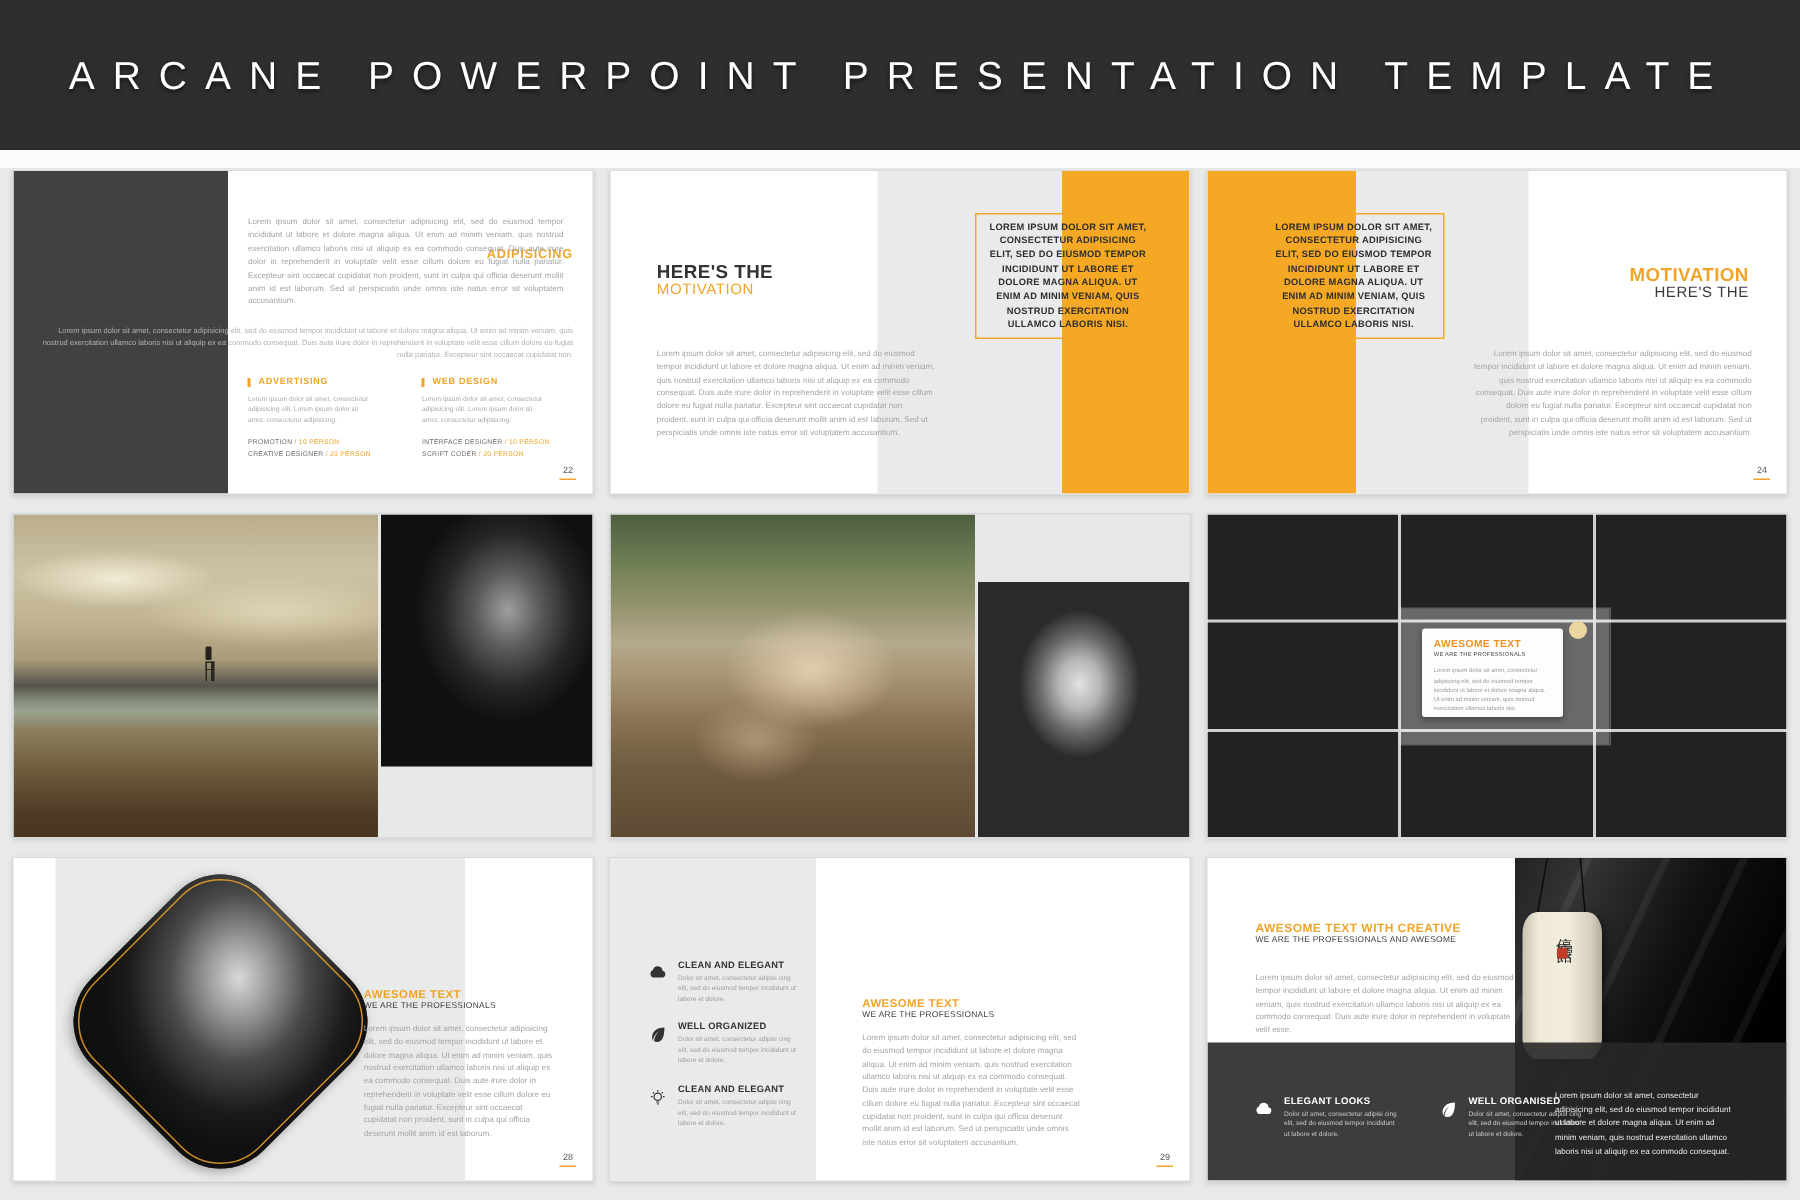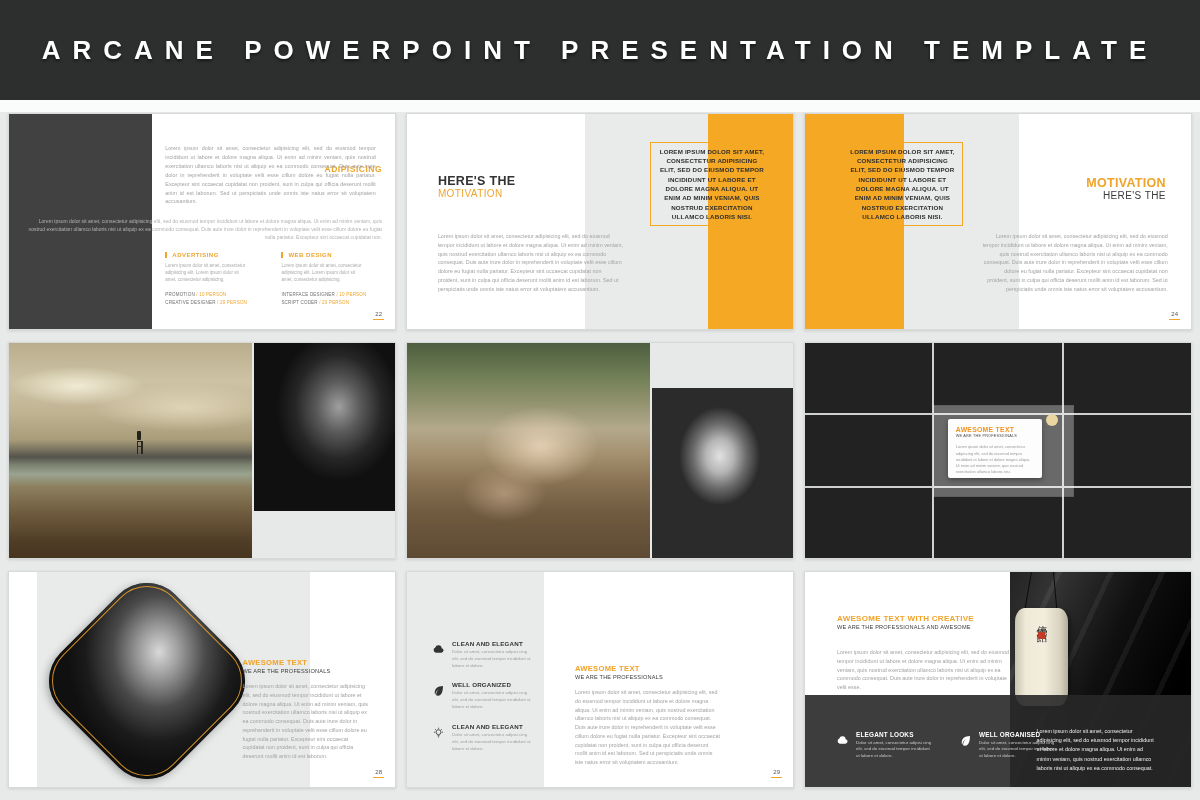--- a/index.html
+++ b/index.html
@@ -1,19 +1,19 @@
 <!DOCTYPE html>
 <html><head>
 <meta charset="utf-8">
 <style>
 *{margin:0;padding:0;box-sizing:border-box}
 html,body{width:1200px;height:800px;overflow:hidden}
 body{background:#e8eaea;font-family:"Liberation Sans",sans-serif;-webkit-font-smoothing:antialiased}
 .banner{height:100px;background:#2d2f2f;display:flex;align-items:center;justify-content:center}
-.banner h1{color:#fff;font-size:26px;font-weight:bold;letter-spacing:12px;text-shadow:0 2px 3px rgba(0,0,0,.55);white-space:nowrap}
+.banner h1{color:#fff;font-size:26px;font-weight:normal;letter-spacing:12px;text-shadow:0 2px 3px rgba(0,0,0,.55);white-space:nowrap}
 .gap{height:12px;background:#fafbfb}
 .grid{display:grid;grid-template-columns:repeat(3,1fr);grid-auto-rows:217px;gap:12px 10px;padding:1px 8px 0}
 .slide{position:relative;height:217px;background:#fff;border:1px solid #d8dada;box-shadow:0 1px 3px rgba(0,0,0,.12);overflow:hidden}
 .abs{position:absolute}
 .pagenum{position:absolute;right:11px;bottom:9px;font-size:6px;color:#555;padding:0 2px 2px;border-bottom:1.5px solid #f0a42a;text-align:center;min-width:9px}
 
 .s1-dark{left:0;top:0;bottom:0;width:37%;background:#414141}
 .s1-title{top:38px;left:10px;right:13px;text-align:right}
 .s1-title .t1{color:#fff;font-size:10.5px;font-weight:bold;letter-spacing:.6px}
 .s1-title .t2{color:#eda62d;font-size:8.5px;font-weight:bold;letter-spacing:.5px}

